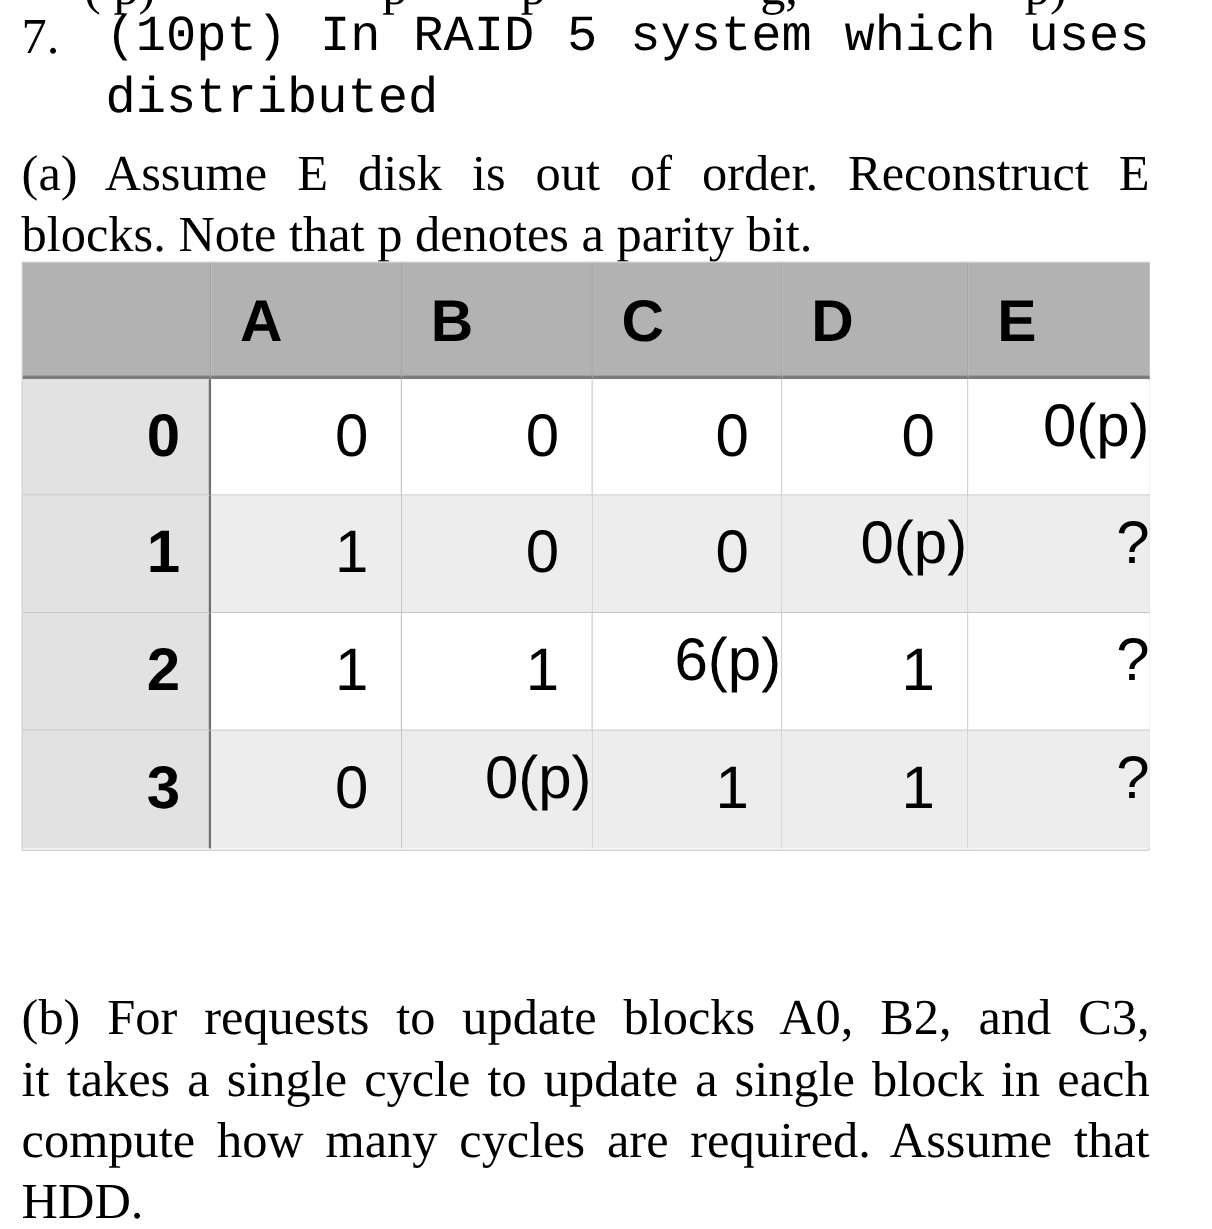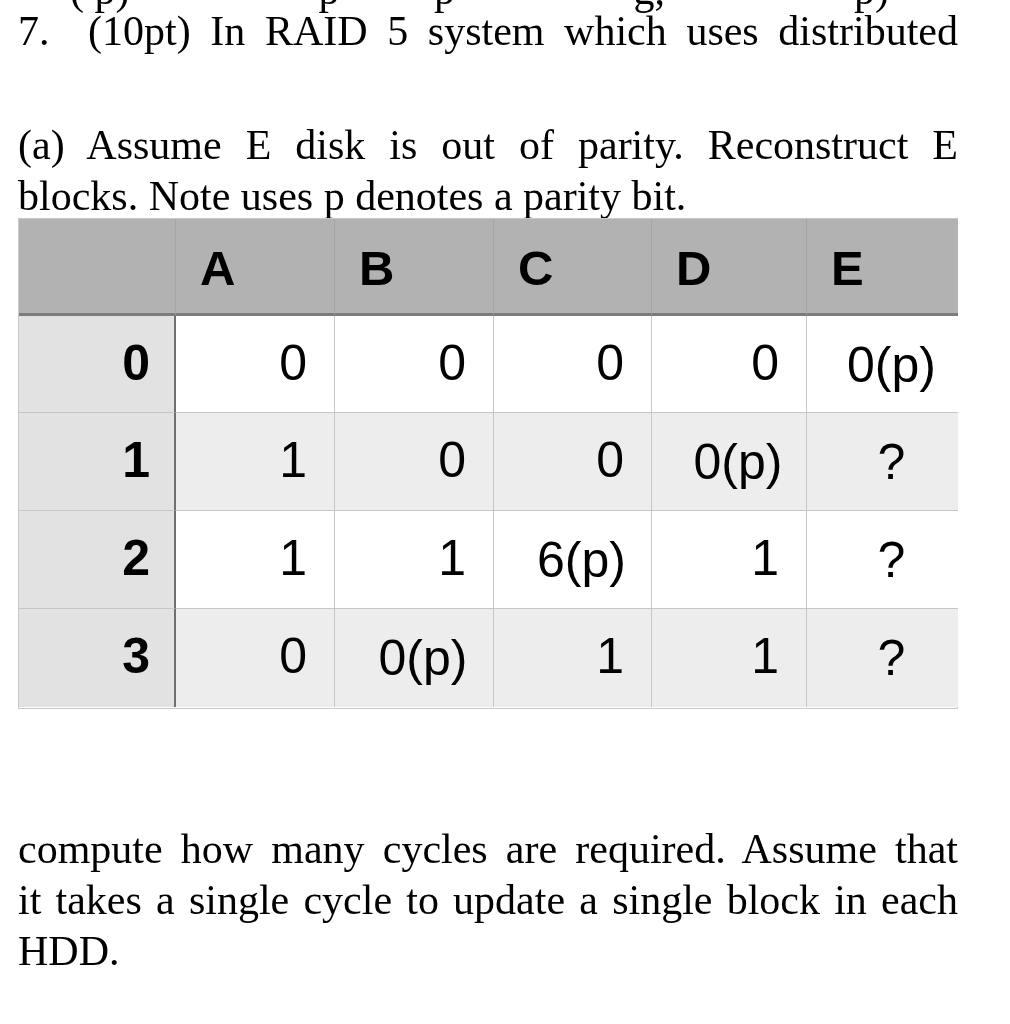--- a/index.html
+++ b/index.html
@@ -17,21 +17,21 @@
     overflow:hidden;
   }
   .clip-line span {
     display:block; margin-top:-31px; font-size:42px; line-height:42px;
     white-space:pre; font-family:"Liberation Serif", serif;
   }
 
   
   .q7 { position:absolute; top:6px; left:18px; width:940px; }
   .q7 .qnum { position:absolute; left:0; top:0; }
-  .q7 .qtext { margin-left:70px; }
+  .q7 .qtext { margin-left:70px;font-family:Liberation Mono, monospace; }
 
   .para-a { position:absolute; top:120px; left:18px; width:940px; }
   .para-b { position:absolute; top:824px; left:18px; width:940px; }
 
   
   .raid-table {
     position:absolute; top:218px; left:18px; width:940px; height:491px;
     display:grid;
     grid-template-columns:157px 159px 159px 158px 155px 151px;
     grid-template-rows:97px 97px 98px 98px 98px;
@@ -48,40 +48,40 @@
     border-bottom:3px solid #7c7c7c;
     font-weight:bold; font-size:49px;
     padding:22px 0 0 24px; text-align:left;
   }
   .hcell.lastcol { border-right:none; }
   .rlabel {
     background:#e2e2e2; border-right:2px solid #6f6f6f;
     font-weight:bold; text-align:right; padding:20px 24px 0 0;
   }
   .dcell { text-align:right; padding:20px 27px 0 0; background:#ffffff; }
-  .dcell.left { text-align:center; padding:22px 0 0 18px; }
+  .dcell.left { text-align:right; padding:12px 0 0 18px; }
   .row-alt .dcell { background:#ededed; }
 </style>
 </head>
 <body>
 
 <div class="clip-line">
   <span>( p)                  p         p                 g,                  p)</span>
 </div>
 
 <div class="q7 serif">
   <span class="qnum">7.</span>
   <div class="qtext">
     <div class="jline">(10pt) In RAID 5 system which uses distributed</div>
   </div>
 </div>
 
 <div class="para-a serif">
-  <div class="jline">(a) Assume E disk is out of parity. Reconstruct E</div>
-  <div>blocks. Note uses p denotes a parity bit.</div>
+  <div class="jline">(a) Assume E disk is out of order. Reconstruct E</div>
+  <div>blocks. Note that p denotes a parity bit.</div>
 </div>
 
 <div class="raid-table">
 
   <div class="hcell"></div>
   <div class="hcell">A</div>
   <div class="hcell">B</div>
   <div class="hcell">C</div>
   <div class="hcell">D</div>
   <div class="hcell lastcol">E</div>
@@ -129,16 +129,17 @@
     </div>
   <div class="cell row-alt lastrow">
       <div class="dcell" style="height:100%">1</div>
     </div>
   <div class="cell row-alt lastrow lastcol">
       <div class="dcell left" style="height:100%">?</div>
     </div>
 </div>
 
 <div class="para-b serif">
+  <div class="jline">(b) For requests to update blocks A0, B2, and C3,</div>
+  <div class="jline">it takes a single cycle to update a single block in each</div>
   <div class="jline">compute how many cycles are required. Assume that</div>
-  <div class="jline">it takes a single cycle to update a single block in each</div>
   <div>HDD.</div>
 </div>
 
 </body></html>

